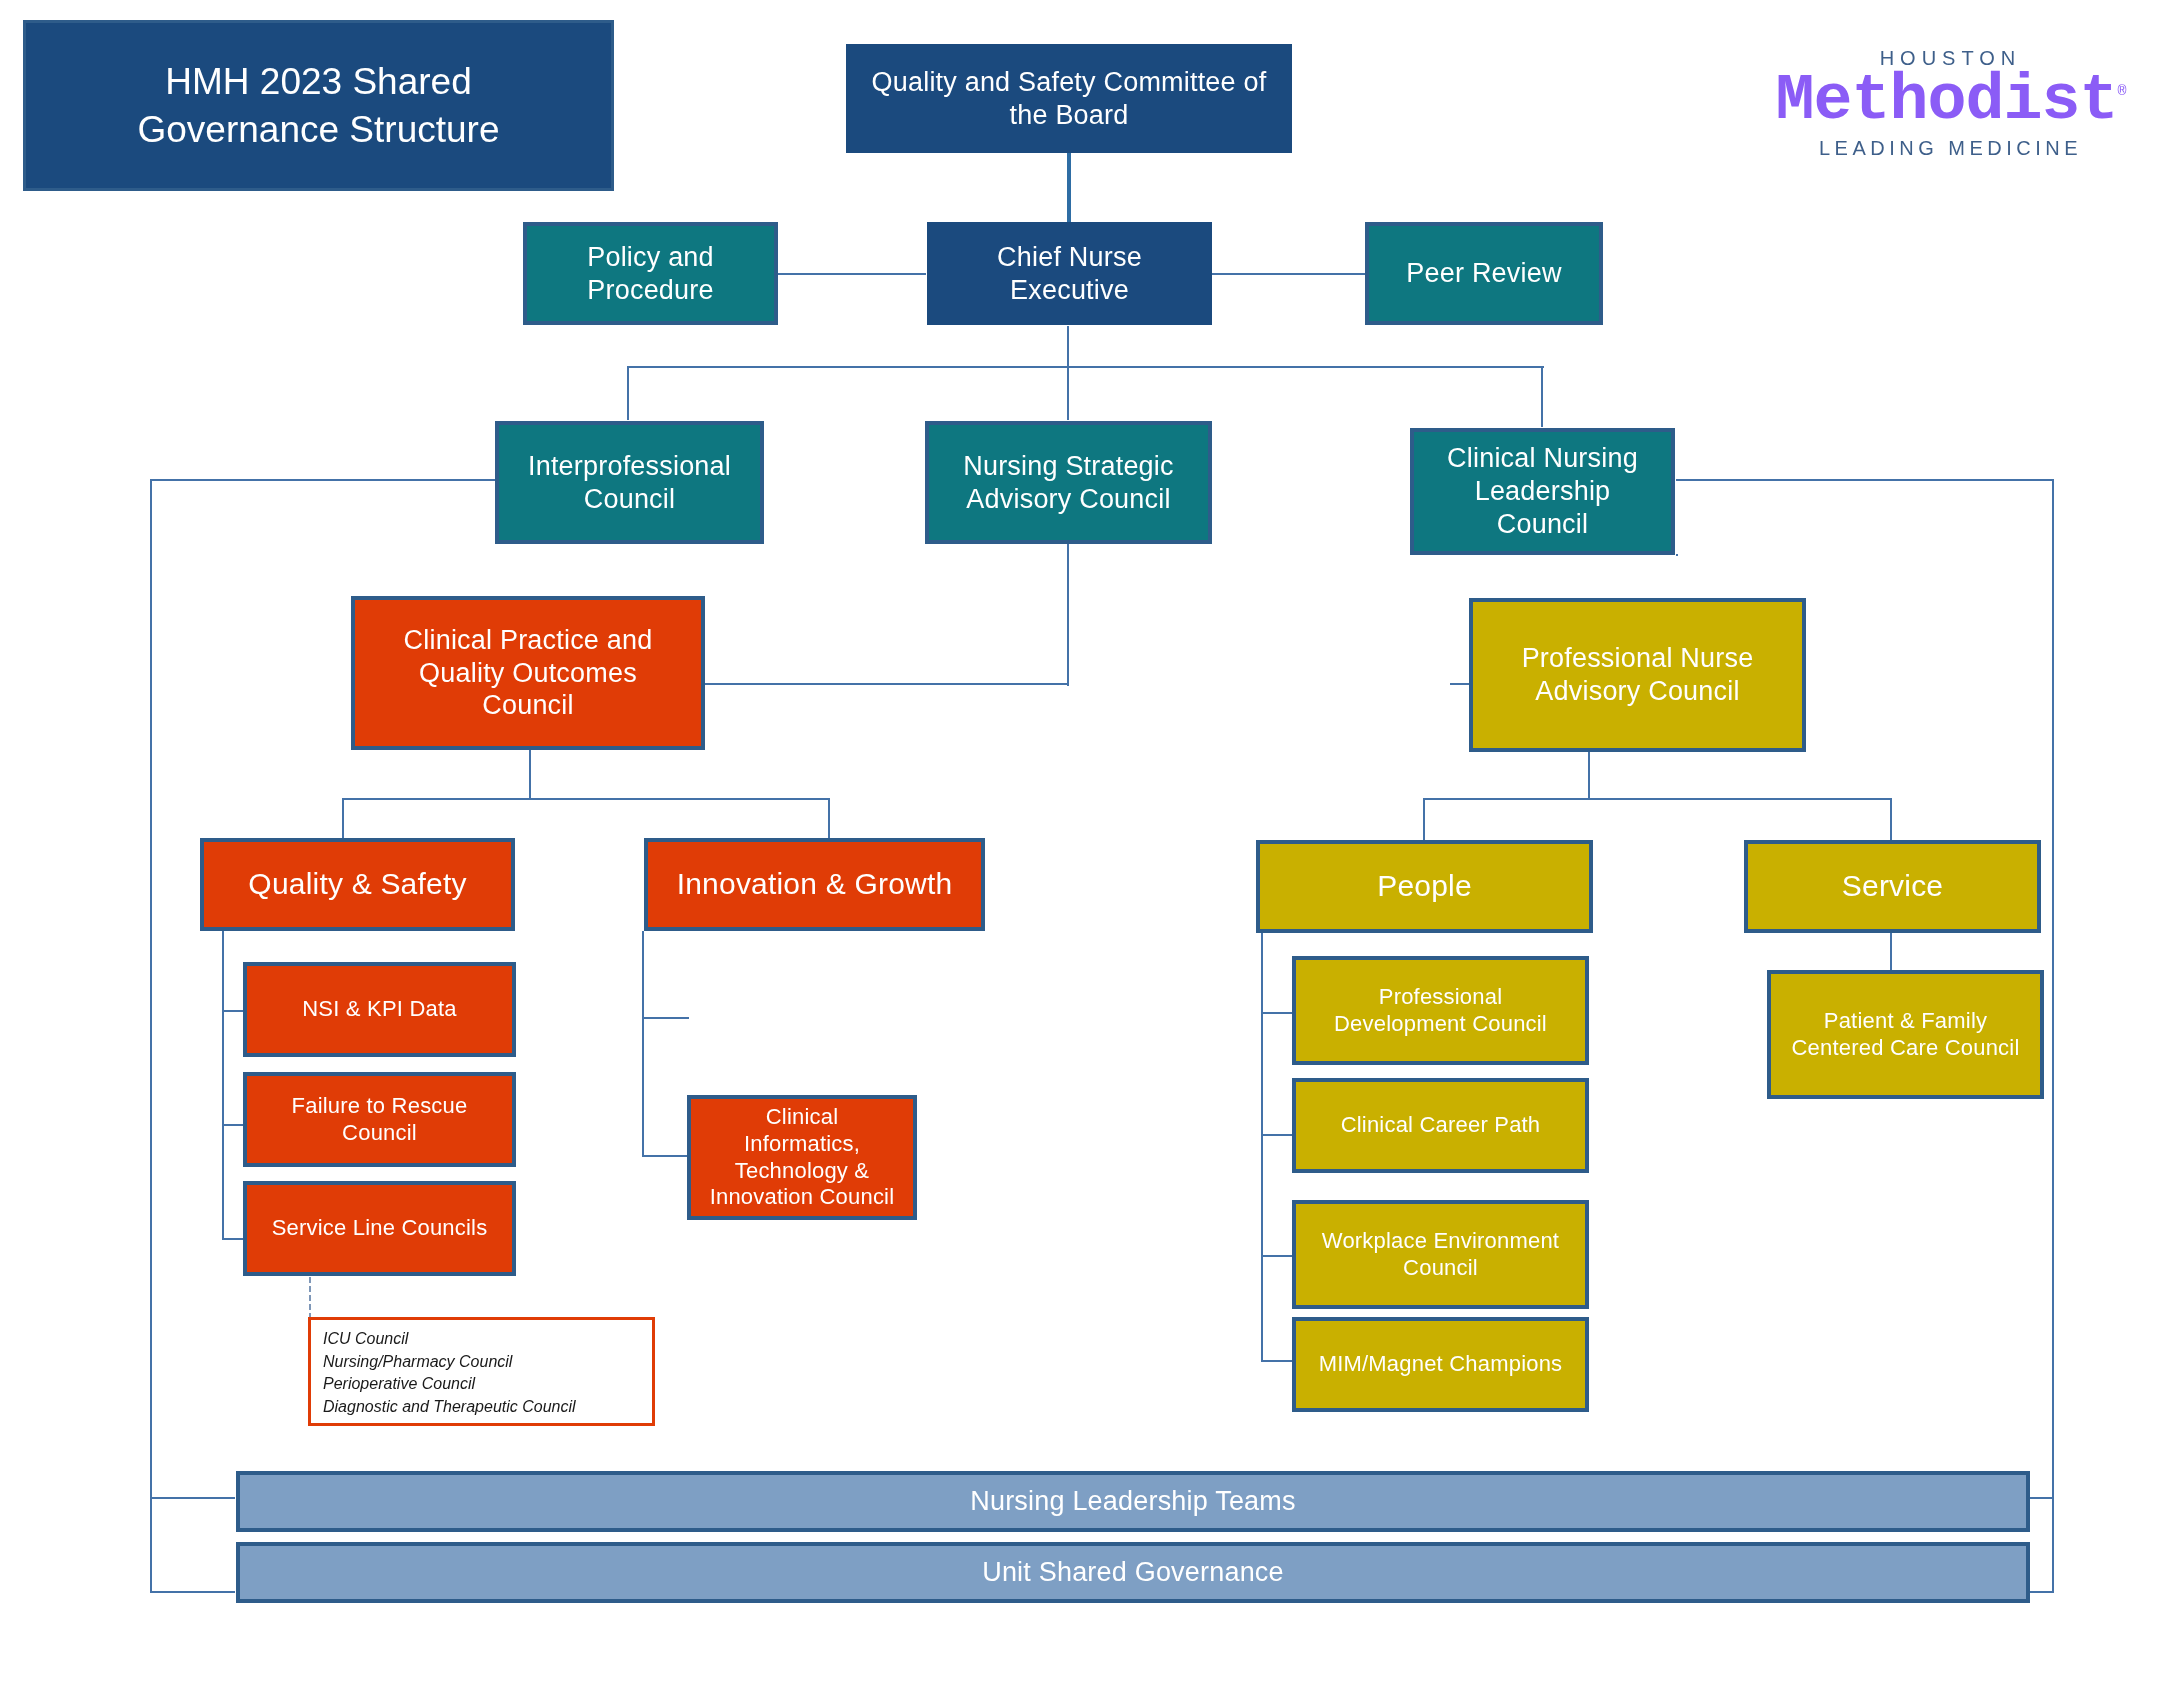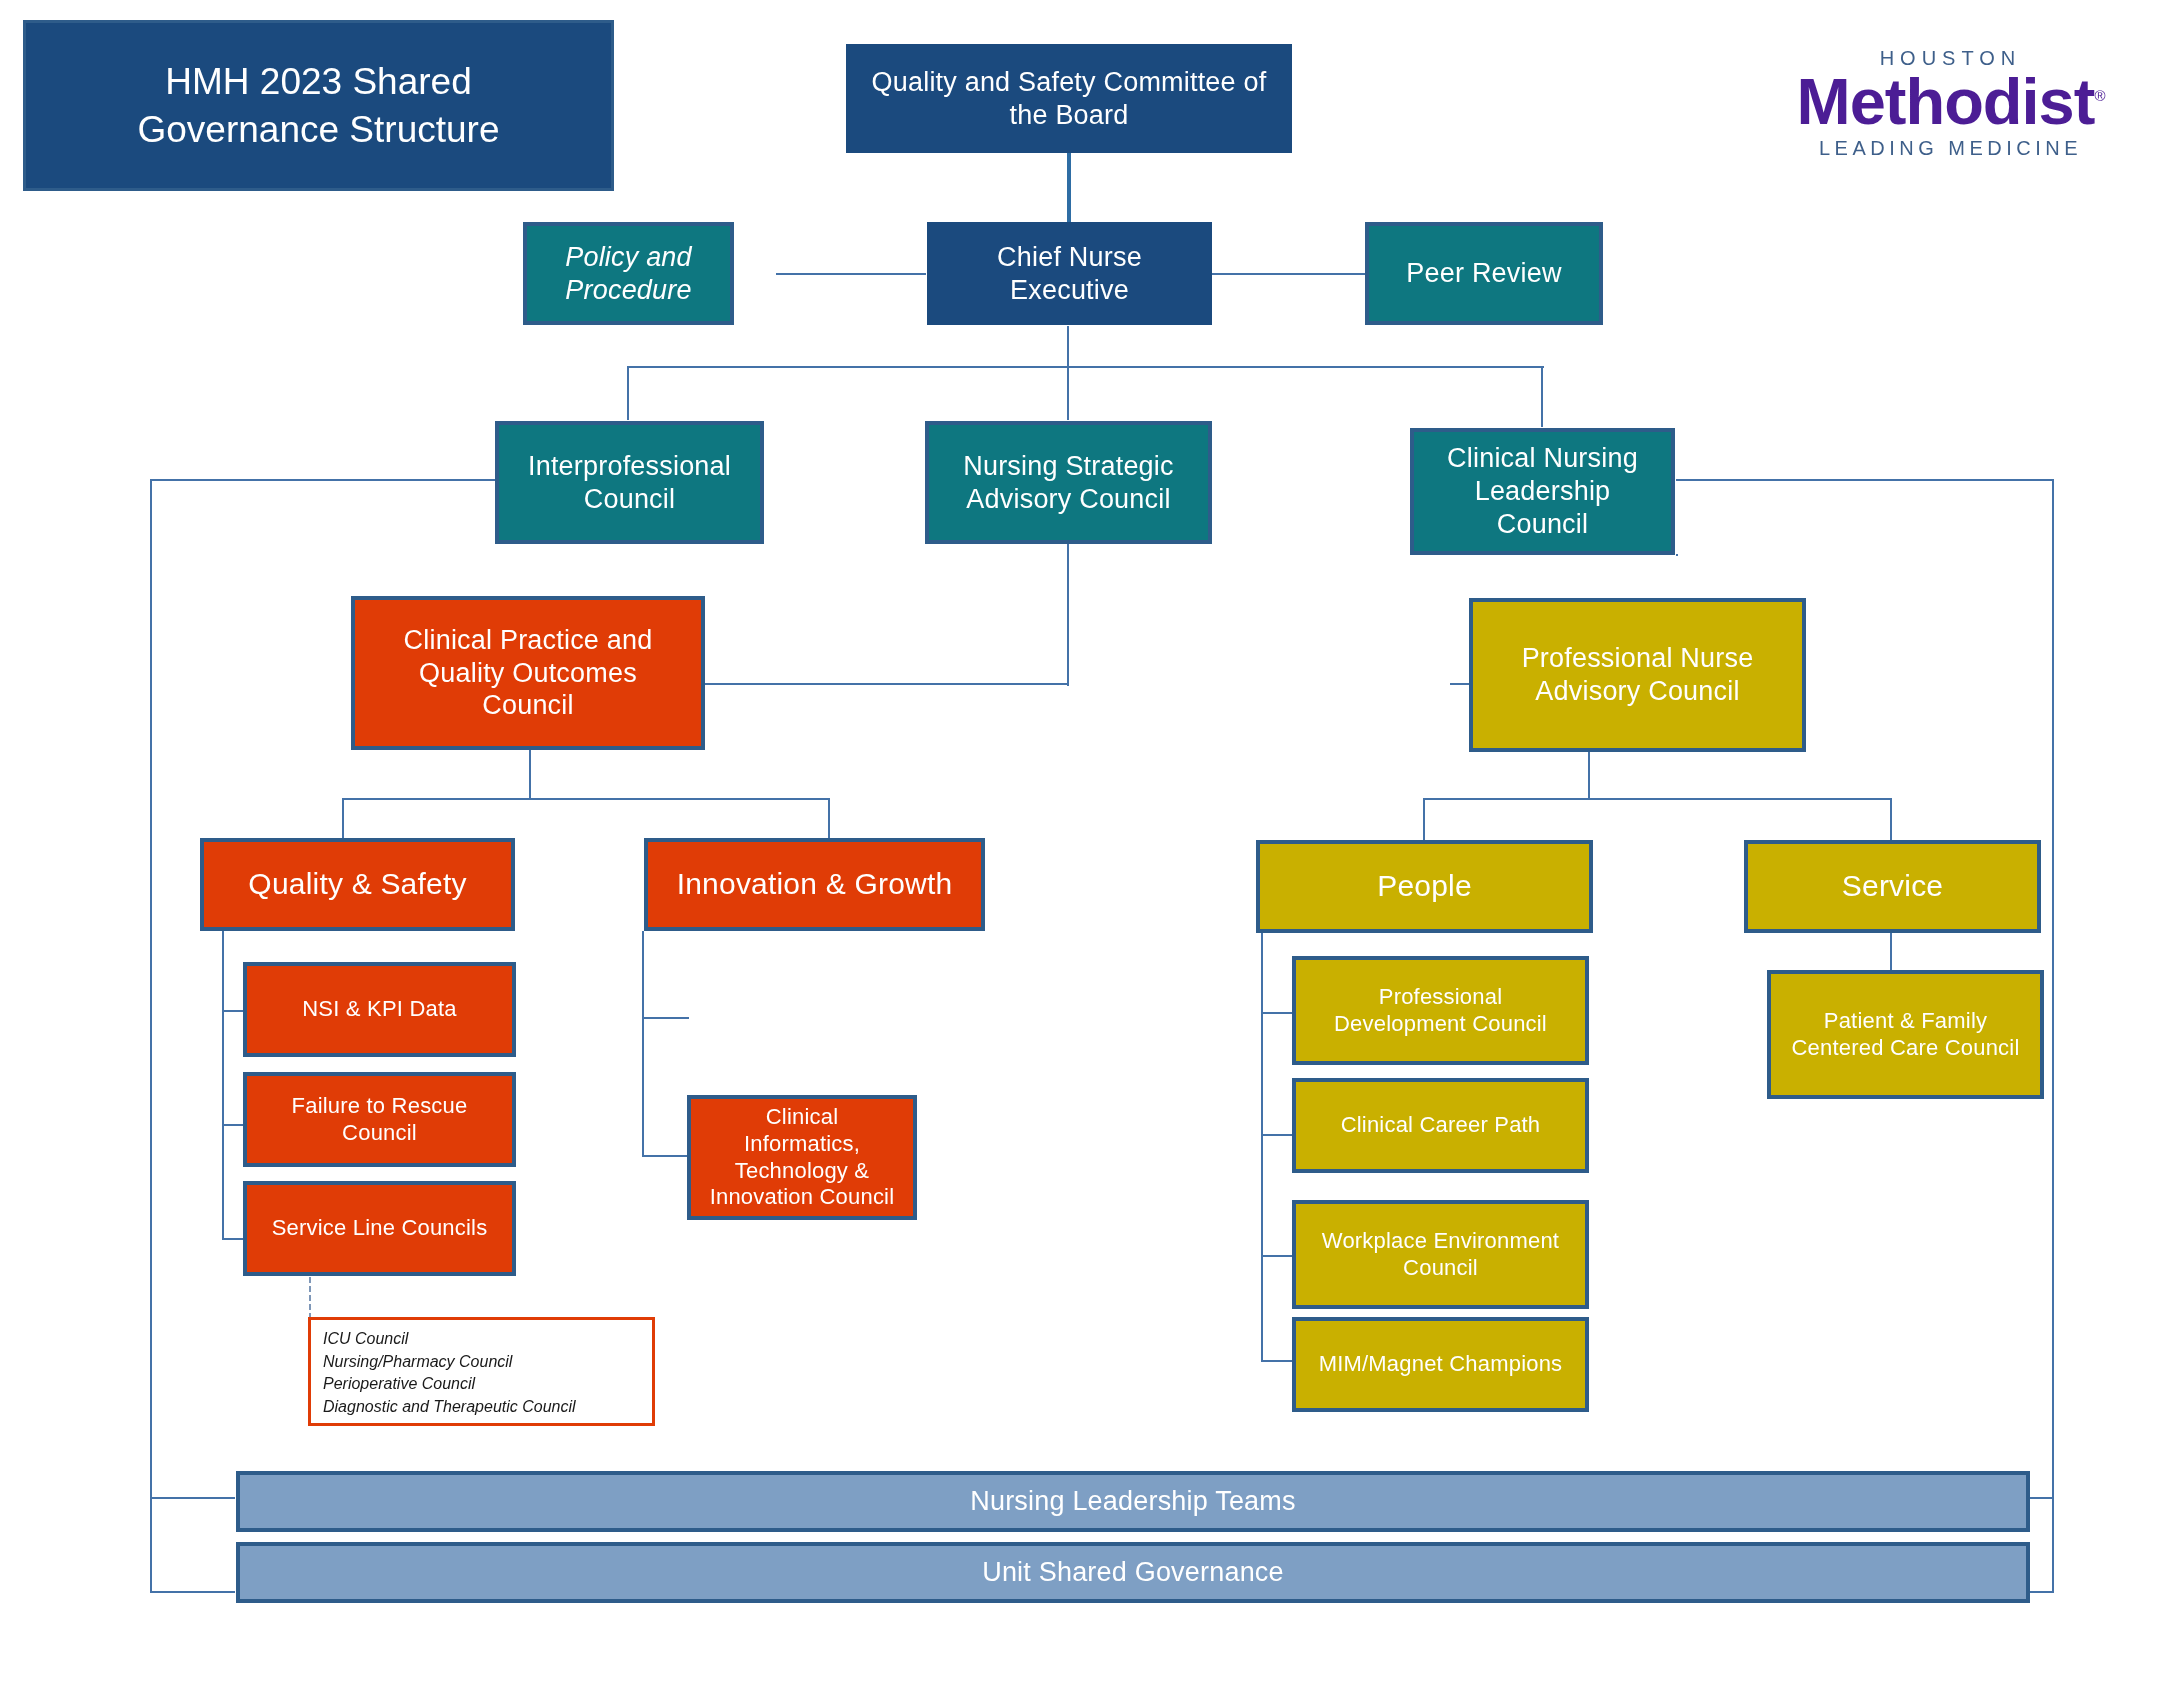--- a/index.html
+++ b/index.html
@@ -66,23 +66,23 @@
     flex-direction: column;
     align-items: center;
     justify-content: center;
     color: #1F3F6B;
   }
   #logo .l1 {
     font-size: 20px; letter-spacing: 6px; font-weight: 500;
     color: #3E5F8A; margin-bottom: 1px;
   }
   #logo .l2 {
-    font-family: Liberation Sans, sans-serif;
+    font-family: Liberation Mono, monospace;
     font-size: 65px; line-height: .95; font-weight: 700;
-    color: #4c1d95; letter-spacing: -1px;
+    color: #8b5cf6; letter-spacing: -1px;
     position: relative;
   }
   #logo .l2 .reg { font-size: 15px; vertical-align: super; font-weight: 400; }
   #logo .l3 {
     font-size: 20px; letter-spacing: 4.5px; font-weight: 500;
     color: #3E5F8A; margin-top: 4px;
   }
 
   
   .ln { position: absolute; background: #4472A8; }
@@ -187,21 +187,21 @@
   <div class="ln lnh" style="left:1261px; top:1134px; width:34px;"></div>
   <div class="ln lnh" style="left:1261px; top:1255px; width:34px;"></div>
   <div class="ln lnh" style="left:1261px; top:1360px; width:34px;"></div>
 
   <div class="ln lnv" style="left:1890px; top:929px; height:42px;"></div>
 
   <div class="node navy fs27" style="left:846px; top:44px; width:446px; height:109px;">
     <span>Quality and Safety Committee of the Board</span>
   </div>
 
-  <div class="node teal fs27" style="left:523px; top:222px; width:211px; height:103px;font-style:italic;">
+  <div class="node teal fs27" style="left:523px; top:222px; width:255px; height:103px;">
     <span>Policy and Procedure</span>
   </div>
 
   <div class="node navy fs27" style="left:927px; top:222px; width:285px; height:103px;">
     <span>Chief Nurse Executive</span>
   </div>
 
   <div class="node teal fs27" style="left:1365px; top:222px; width:238px; height:103px;">
     <span>Peer Review</span>
   </div>

